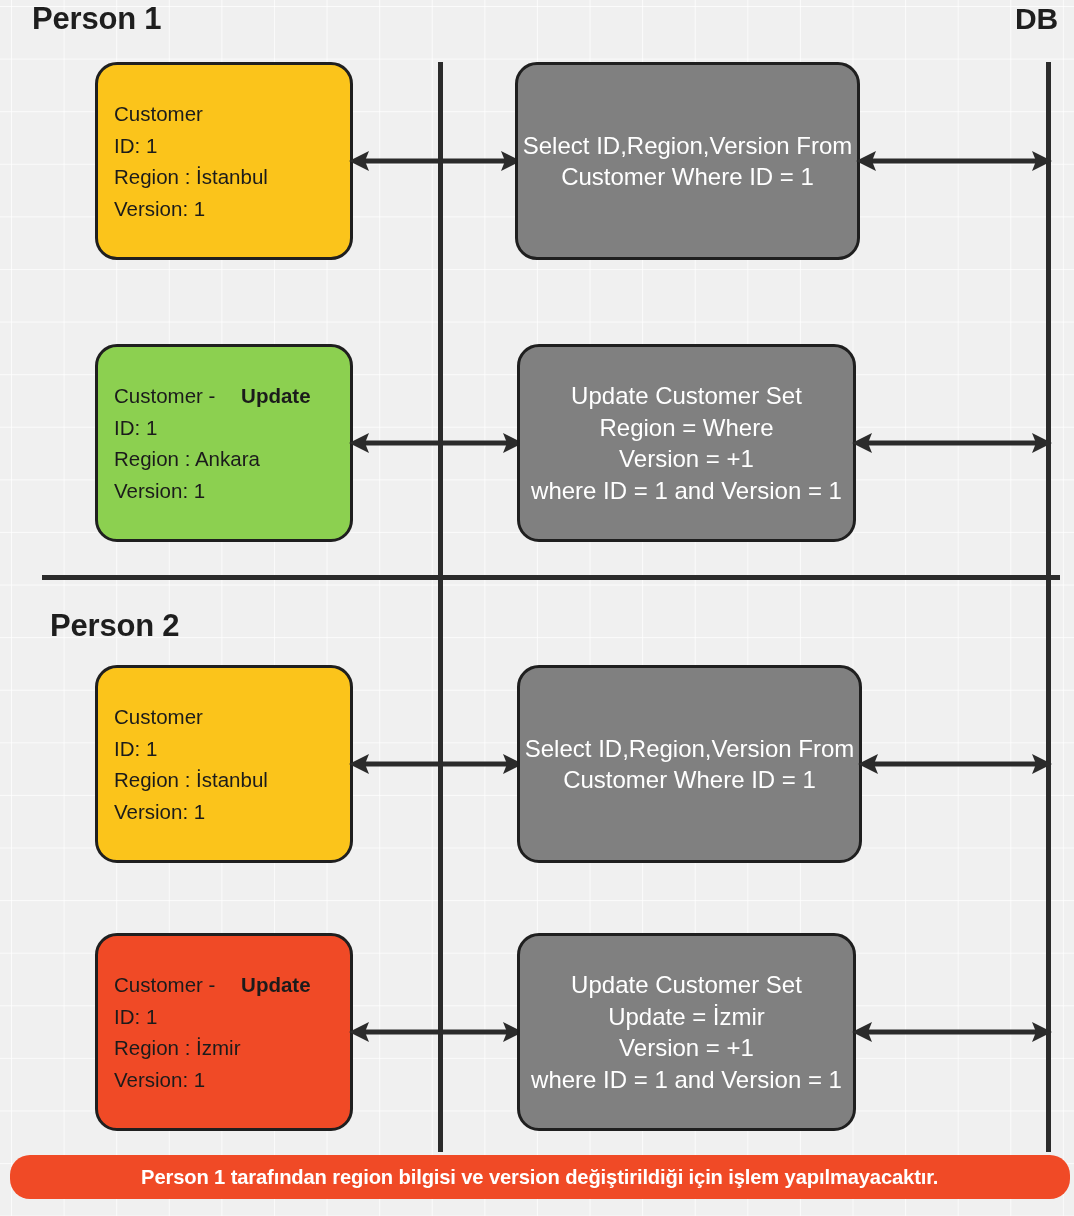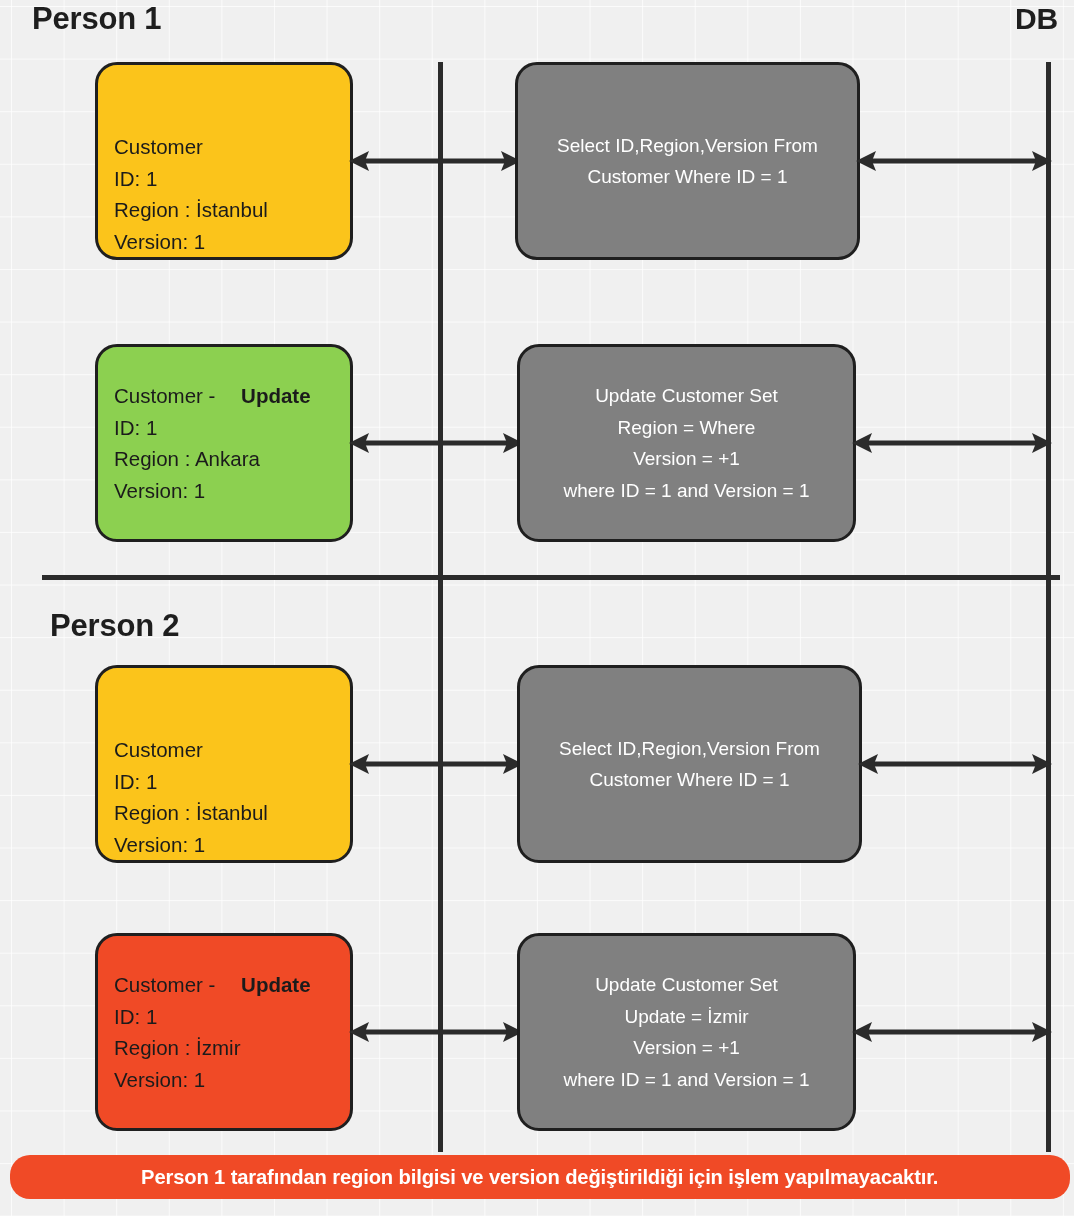--- a/index.html
+++ b/index.html
@@ -76,26 +76,26 @@
     text-align: center;
   }
   .node .line {
     font-size: 20.5px;
     line-height: 31.5px;
     color: #1b1b1b;
     white-space: nowrap;
   }
   .node.sql .line {
     color: #ffffff;
-    font-size: 19px;
+    font-size: 24px;
     line-height: 31.5px;
   }
   .node .line b { font-weight: bold; margin-left: 20px; }
 
-  .fill-yellow { background: #fbc41b; justify-content: flex-end; }
+  .fill-yellow { background: #fbc41b; }
   .fill-green  { background: #8cd050; }
   .fill-red    { background: #f04a26; }
   .fill-gray   { background: #808080; }
 
   
   #box-p1-read   { left: 95px;  top: 62px;  width: 258px; height: 198px; }
   #box-p1-select { left: 515px; top: 62px;  width: 345px; height: 198px; }
   #box-p1-update { left: 95px;  top: 344px; width: 258px; height: 198px; }
   #box-p1-upsql  { left: 517px; top: 344px; width: 339px; height: 198px; }
 

